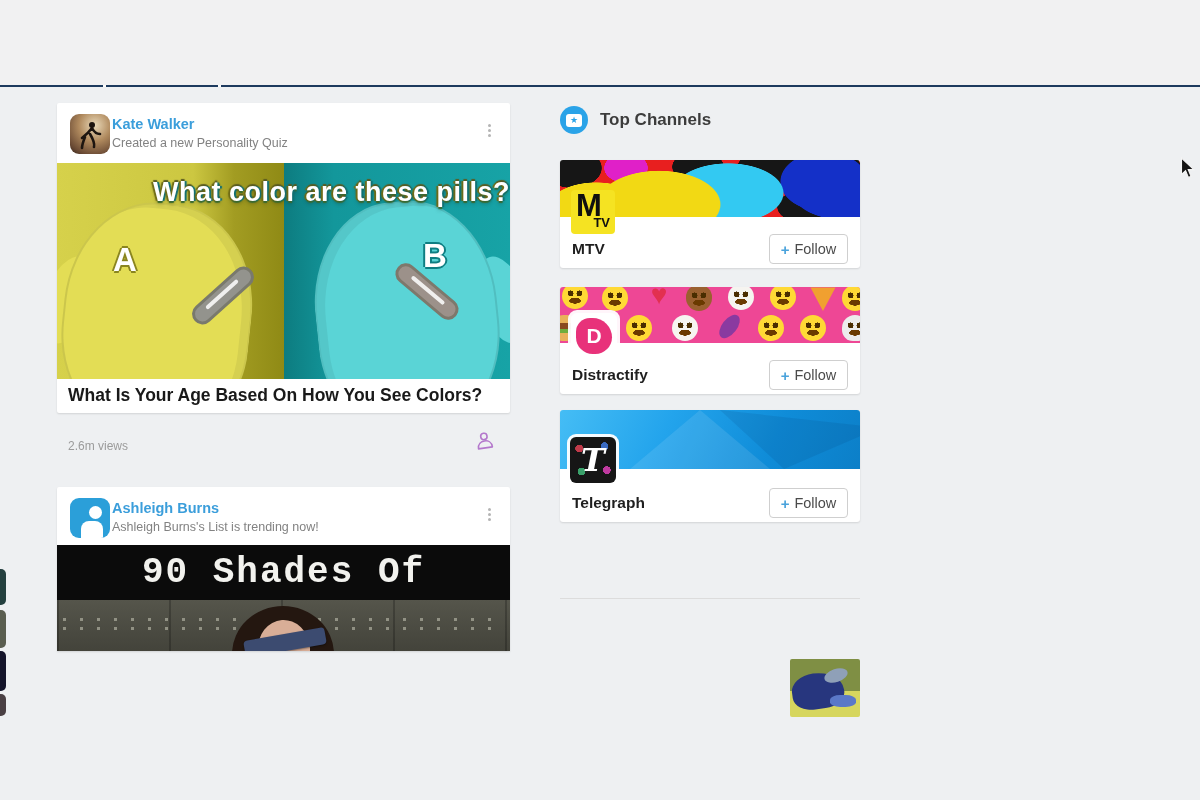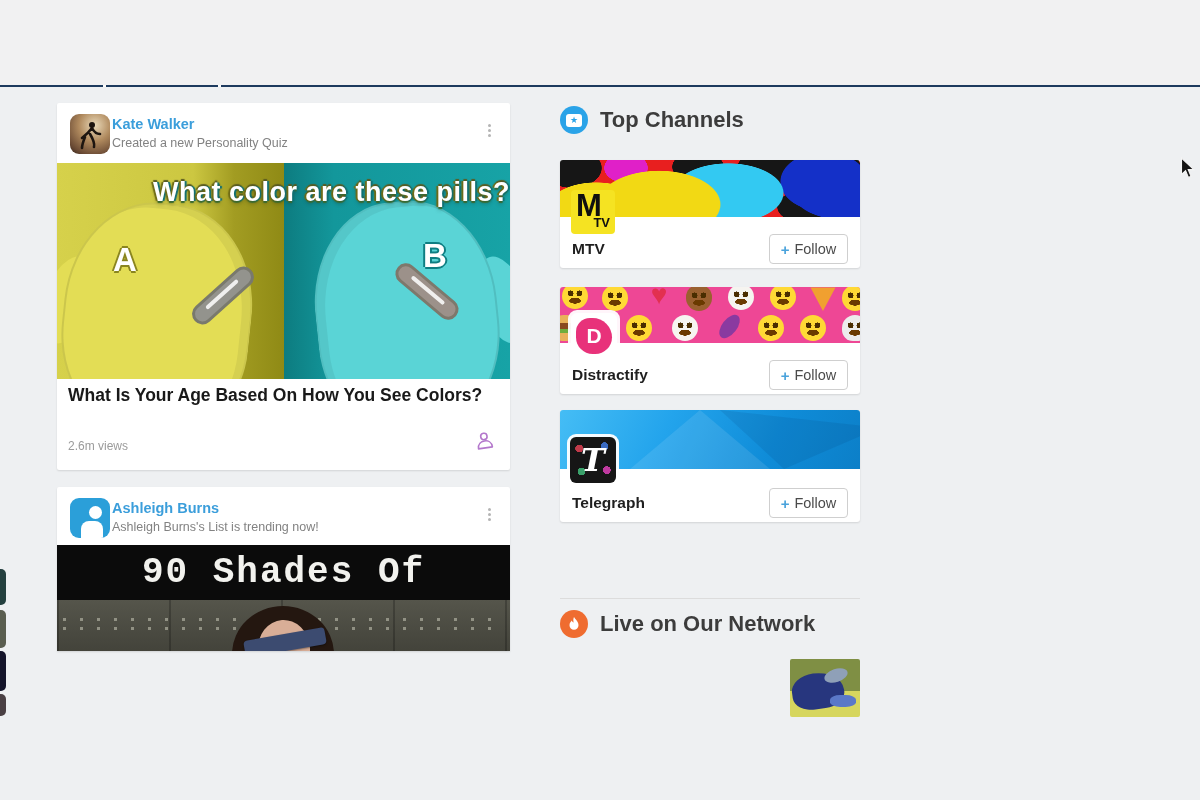--- a/index.html
+++ b/index.html
@@ -66,21 +66,21 @@
   .hairball { position:absolute; left:175px; top:6px; width:102px; height:96px; border-radius:50%; background:#241710; }
   .strand { position:absolute; top:64px; width:13px; height:52px; border-radius:6px; background:#241710; }
   .faceov { position:absolute; left:201px; top:20px; width:52px; height:58px; border-radius:50%; background:#d9ae97; transform:rotate(-4deg); }
   .blindfold { position:absolute; left:187px; top:34px; width:82px; height:17px; border-radius:4px; background:#3c4b70; transform:rotate(-10deg); box-shadow:0 1px 2px rgba(0,0,0,.4); }
   .mouth { position:absolute; left:221px; top:62px; width:13px; height:8px; border-radius:50%; background:#7c352c; transform:rotate(-8deg); }
   .neck { position:absolute; left:207px; top:82px; width:42px; height:36px; border-radius:40% 40% 30% 30%; background:#d9ae97; }
 
   
   .section-head { position:absolute; display:flex; align-items:center; gap:12px; }
   .icon-circle { width:28px; height:28px; border-radius:50%; display:flex; align-items:center; justify-content:center; }
-  .section-title { font-size:22px; font-weight:bold; color:#3c3c3c; }
+  .section-title { font-size:17px; font-weight:bold; color:#3c3c3c; }
   .star-box { width:16px; height:13px; background:#fff; border-radius:3px; display:flex; align-items:center; justify-content:center; font-size:9px; color:#2aa3e8; line-height:1; }
 
   .channel-card { position:absolute; left:560px; width:300px; background:#fff; border-radius:3px; box-shadow:0 1px 2px rgba(0,0,0,.12); overflow:visible; }
   .banner { position:absolute; left:0; top:0; width:300px; border-radius:3px 3px 0 0; overflow:hidden; }
   .clogo { position:absolute; display:flex; align-items:center; justify-content:center; box-shadow:0 0 0 3px rgba(255,255,255,.95); }
   .channel-name { position:absolute; left:12px; font-size:15.5px; font-weight:bold; color:#1f1f1f; }
   .follow-btn { position:absolute; right:12px; width:79px; height:30px; background:#fff; border:1px solid #cfcfcf; border-radius:4px; display:flex; align-items:center; justify-content:center; gap:5px; cursor:pointer; }
   .follow-btn .plus { color:#4aa3dc; font-size:15px; font-weight:bold; }
   .follow-btn .flabel { color:#4a4a4a; font-size:14.5px; }
 
@@ -144,21 +144,21 @@
   <div class="topbar"></div>
   <div class="topline"></div>
   <div class="notch" style="left:103px;"></div>
   <div class="notch" style="left:218px;"></div>
 
   <div class="edge-frag" style="top:569px; height:36px; background:#24403f;"></div>
   <div class="edge-frag" style="top:610px; height:38px; background:#5a5e50;"></div>
   <div class="edge-frag" style="top:651px; height:40px; background:#14142a;"></div>
   <div class="edge-frag" style="top:694px; height:22px; background:#4a4044;"></div>
 
-  <div class="card" style="left:57px; top:103px; width:453px; height:367px;">
+  <div class="card" style="left:57px; top:103px; width:453px; height:310px;">
     <div class="card-header">
       <div class="avatar avatar-kate">
         <svg width="40" height="40" viewBox="0 0 40 40">
           <circle cx="22" cy="11" r="3" fill="#1d1510"></circle>
           <path d="M22 14 C19 18 16 21 12 24 M22 14 C24 18 27 20 30 20 M15 23 C13 28 12 31 12 34 M20 20 C23 25 25 29 24 33" stroke="#1d1510" stroke-width="2.6" fill="none" stroke-linecap="round"></path>
         </svg>
       </div>
       <span class="author">Kate Walker</span>
       <span class="subline">Created a new Personality Quiz</span>
       <div class="kebab">
@@ -293,28 +293,20 @@
     </div>
     <span class="channel-name" style="top:84px;">Telegraph</span>
     <button class="follow-btn" style="top:78px;">
       <span class="plus">+</span>
       <span class="flabel">Follow</span>
     </button>
   </div>
 
   <div class="divider"></div>
 
-  <div class="section-head" style="left:560px; top:610px;">
-    <div class="icon-circle" style="background:#ef6c30;">
-      <svg width="14" height="16" viewBox="0 0 14 16">
-        <path d="M7 1 C8.6 4 11.5 5.2 11.5 9.2 A4.5 4.5 0 0 1 2.5 9.2 C2.5 7 3.8 5.8 4.8 4.6 C5.2 5.8 6 6.5 6.8 6.6 C6 4.6 6.3 2.8 7 1 Z" fill="#fff"></path>
-      </svg>
-    </div>
-    <span class="section-title">Live on Our Network</span>
-  </div>
 
   <div class="live-thumb">
     <div class="figure"></div>
     <div class="cap"></div>
     <div class="pillow"></div>
   </div>
 
   <svg class="cursor" viewBox="0 0 16 22">
     <path d="M1.5 1 L1.5 17.5 L5.6 13.6 L8.4 20.4 L11 19.3 L8.2 12.6 L13.8 12.6 Z" fill="#141414" stroke="#f5f5f5" stroke-width="1.1"></path>
   </svg>

